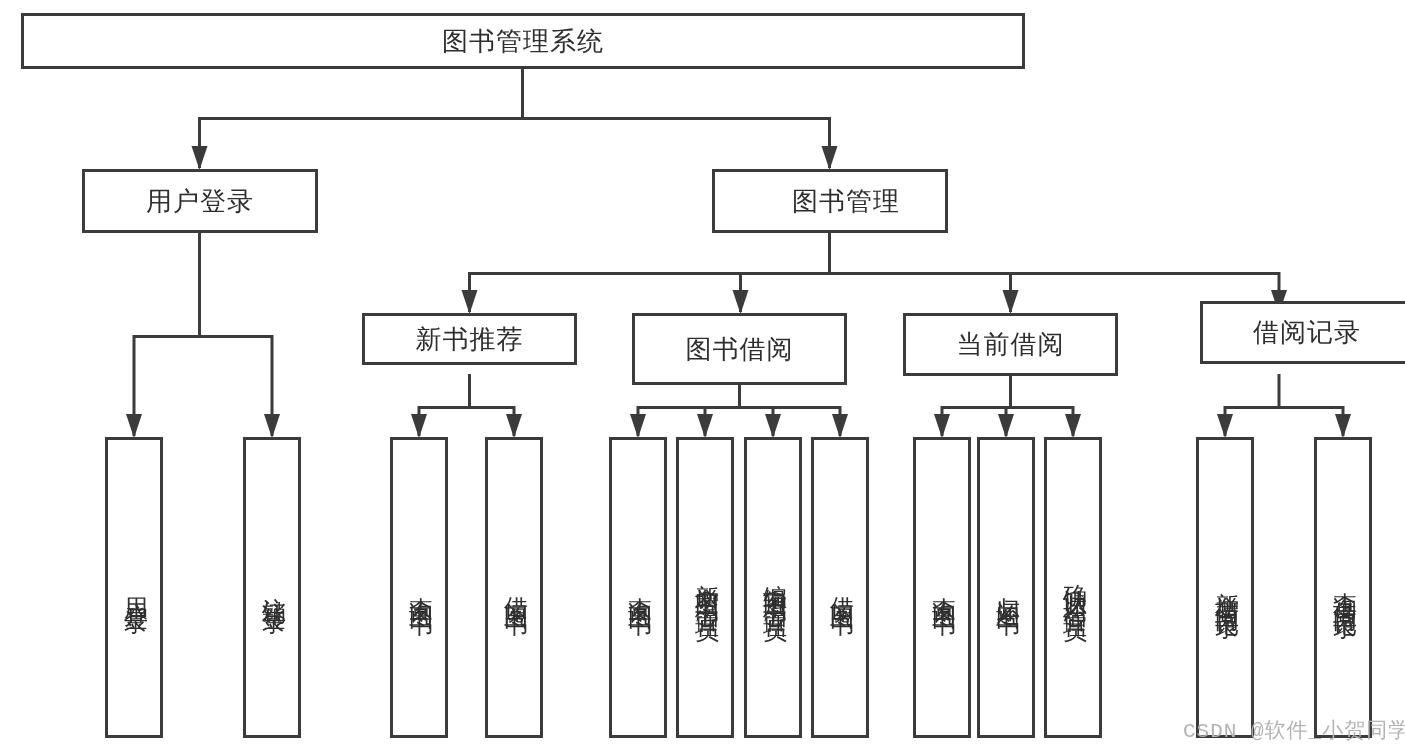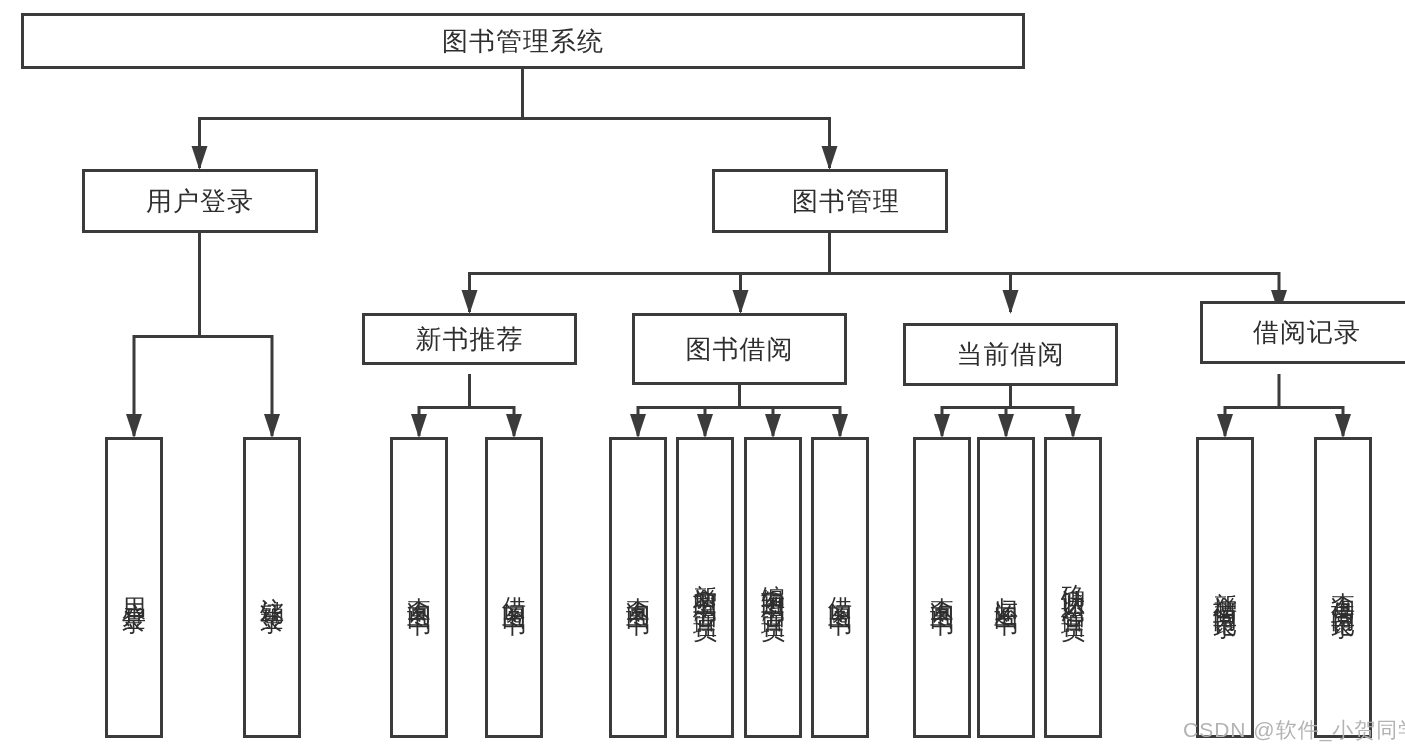--- a/index.html
+++ b/index.html
@@ -1,21 +1,21 @@
 <!DOCTYPE html>
 <html><head>
 <meta charset="utf-8">
 <style>
   html,body{margin:0;padding:0;}
   body{
     width:1405px;height:747px;position:relative;overflow:hidden;
     background:#ffffff;color:#2e2e2e;
     font-family:"Liberation Sans",sans-serif;
   }
-  .canvas{position:absolute;left:0;top:0;width:1405px;height:747px;}
+  .canvas{position:absolute;left:0;top:0;width:1405px;height:747px;font-family:Liberation Mono, monospace;}
   svg.connectors{position:absolute;left:0;top:0;}
   .box{
     position:absolute;box-sizing:border-box;
     border:3px solid #3b3b3b;background:#ffffff;
     display:flex;align-items:center;justify-content:center;
   }
   .hbox .label{font-size:26px;letter-spacing:1px;white-space:nowrap;}
   .leaf .label{
     writing-mode:vertical-rl;
     font-size:24px;letter-spacing:5px;white-space:nowrap;
@@ -101,21 +101,21 @@
   <div class="box hbox" style="left:712px;top:169px;width:236px;height:64px;padding-left:32px;">
     <span class="label">图书管理</span>
   </div>
 
   <div class="box hbox" style="left:362px;top:313px;width:215px;height:52px;">
     <span class="label">新书推荐</span>
   </div>
   <div class="box hbox" style="left:632px;top:313px;width:215px;height:72px;">
     <span class="label">图书借阅</span>
   </div>
-  <div class="box hbox" style="left:903px;top:323px;width:215px;height:63px;">
+  <div class="box hbox" style="left:903px;top:313px;width:215px;height:63px;">
     <span class="label">当前借阅</span>
   </div>
   <div class="box hbox" style="left:1172px;top:301px;width:214px;height:63px;margin-left:28px;">
     <span class="label">借阅记录</span>
   </div>
 
   <div class="box leaf" style="left:105px;top:437px;width:58px;height:301px;">
     <span class="label">用户登录</span>
   </div>
   <div class="box leaf" style="left:243px;top:437px;width:58px;height:301px;">

